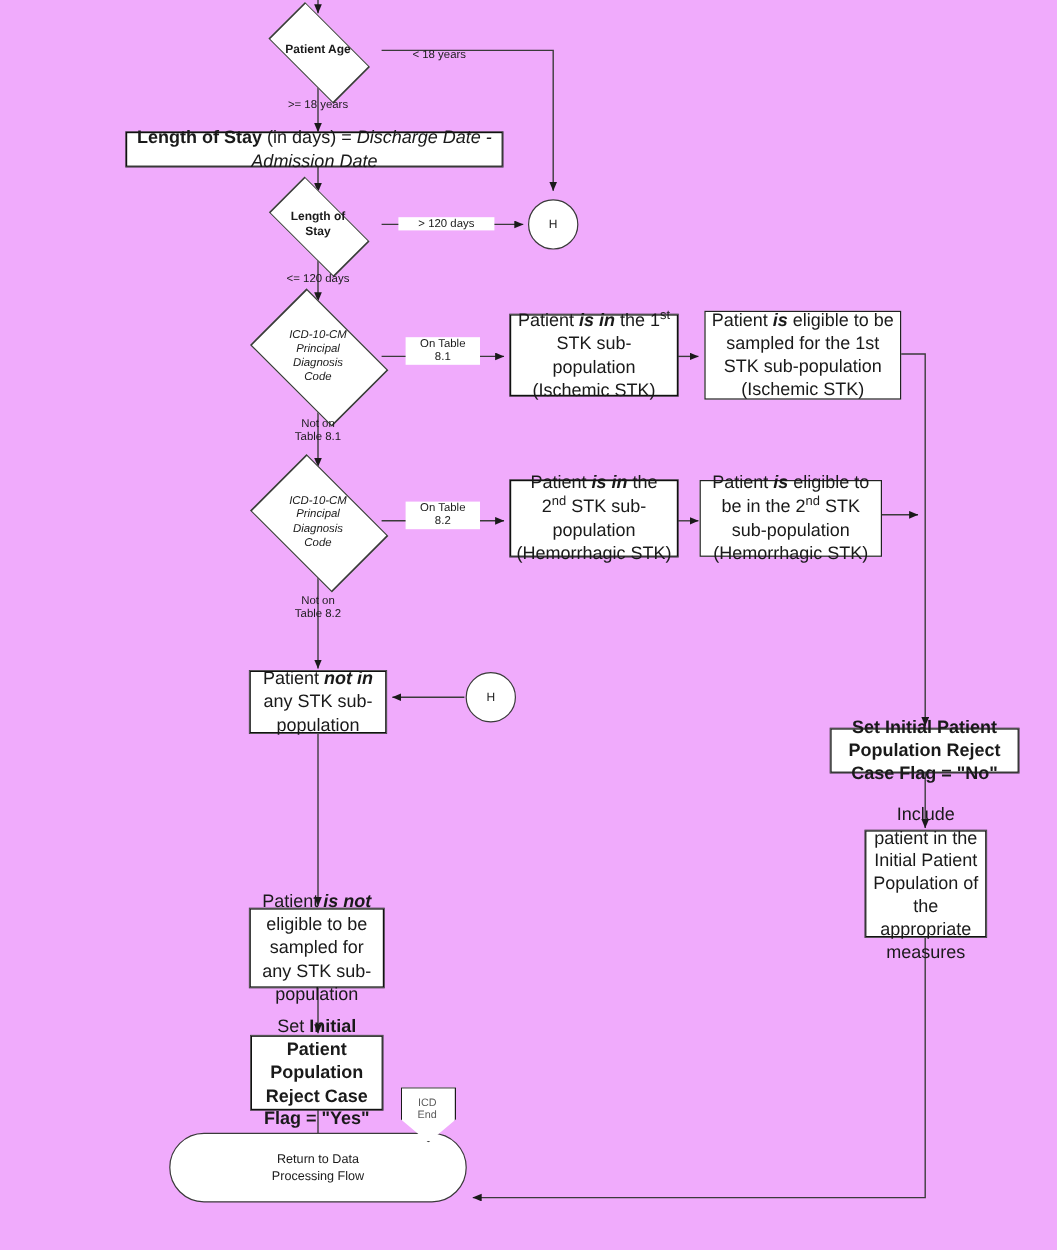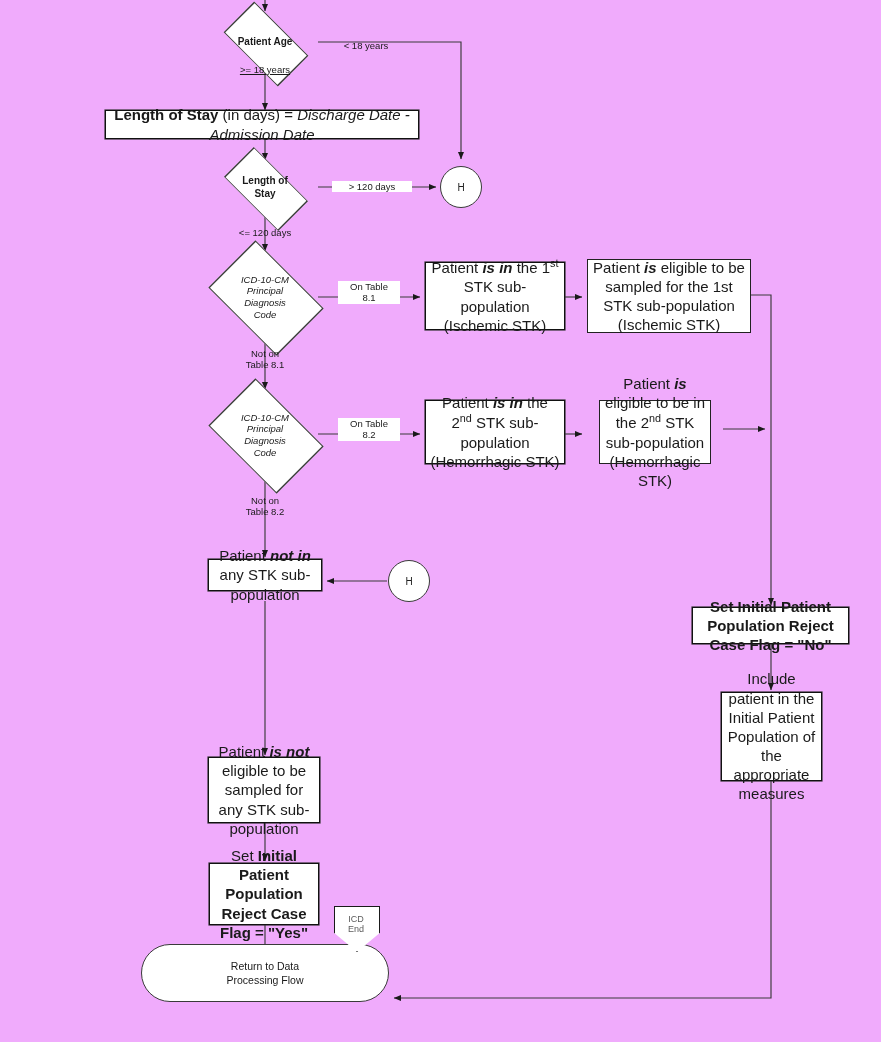--- a/index.html
+++ b/index.html
@@ -227,25 +227,25 @@
     <span class="dlabel" style="white-space:pre-line;">ICD-10-CM
 Principal
 Diagnosis
 Code</span>
   </div>
 
   <div class="node proc" style="left:425px; top:400px; width:140px; height:64px;">
     <span class="tx">Patient <b><i>is in</i></b> the 2<sup>nd</sup> STK sub-population (Hemorrhagic STK)</span>
   </div>
 
-  <div class="node proc thin" style="left:583px; top:400px; width:112px; height:64px;margin-left:16px;">
+  <div class="node proc thin" style="left:583px; top:400px; width:152px; height:64px;">
     <span class="tx">Patient <b><i>is</i></b> eligible to be in the 2<sup>nd</sup> STK sub-population (Hemorrhagic STK)</span>
   </div>
 
-  <div class="node proc" style="left:208px; top:559px; width:114px; height:32px;">
+  <div class="node proc" style="left:208px; top:559px; width:114px; height:52px;">
     <span class="tx">Patient <b><i>not in</i></b> any STK sub-population</span>
   </div>
 
   <div class="node conn" style="left:388px; top:560px; width:42px; height:42px;">
     <span>H</span>
   </div>
 
   <div class="node proc" style="left:208px; top:757px; width:112px; height:66px;">
     <span class="tx">Patient <b><i>is not</i></b> eligible to be sampled for any STK sub-population</span>
   </div>
@@ -268,21 +268,21 @@
     <span class="tx">Include patient in the Initial Patient Population of the appropriate measures</span>
   </div>
 
   <div class="node terminal" style="left:141px; top:944px; width:248px; height:58px;">
     <span style="white-space:pre-line;">Return to Data
 Processing Flow</span>
   </div>
 
   <div class="elabel" style="left:325px; top:40px; width:82px;">&lt; 18 years</div>
 
-  <div class="elabel" style="left:222px; top:64px; width:86px;text-decoration:underline;">&gt;= 18 years</div>
+  <div class="elabel" style="left:222px; top:82px; width:86px;">&gt;= 18 years</div>
 
   <div class="elabel" style="left:332px; top:181px; width:80px; background:#fff;">&gt; 120 days</div>
 
   <div class="elabel" style="left:222px; top:227px; width:86px;">&lt;= 120 days</div>
 
   <div class="elabel" style="left:338px; top:281px; width:62px; background:#fff;">On Table
 8.1</div>
 
   <div class="elabel" style="left:225px; top:348px; width:80px;">Not on
 Table 8.1</div>

